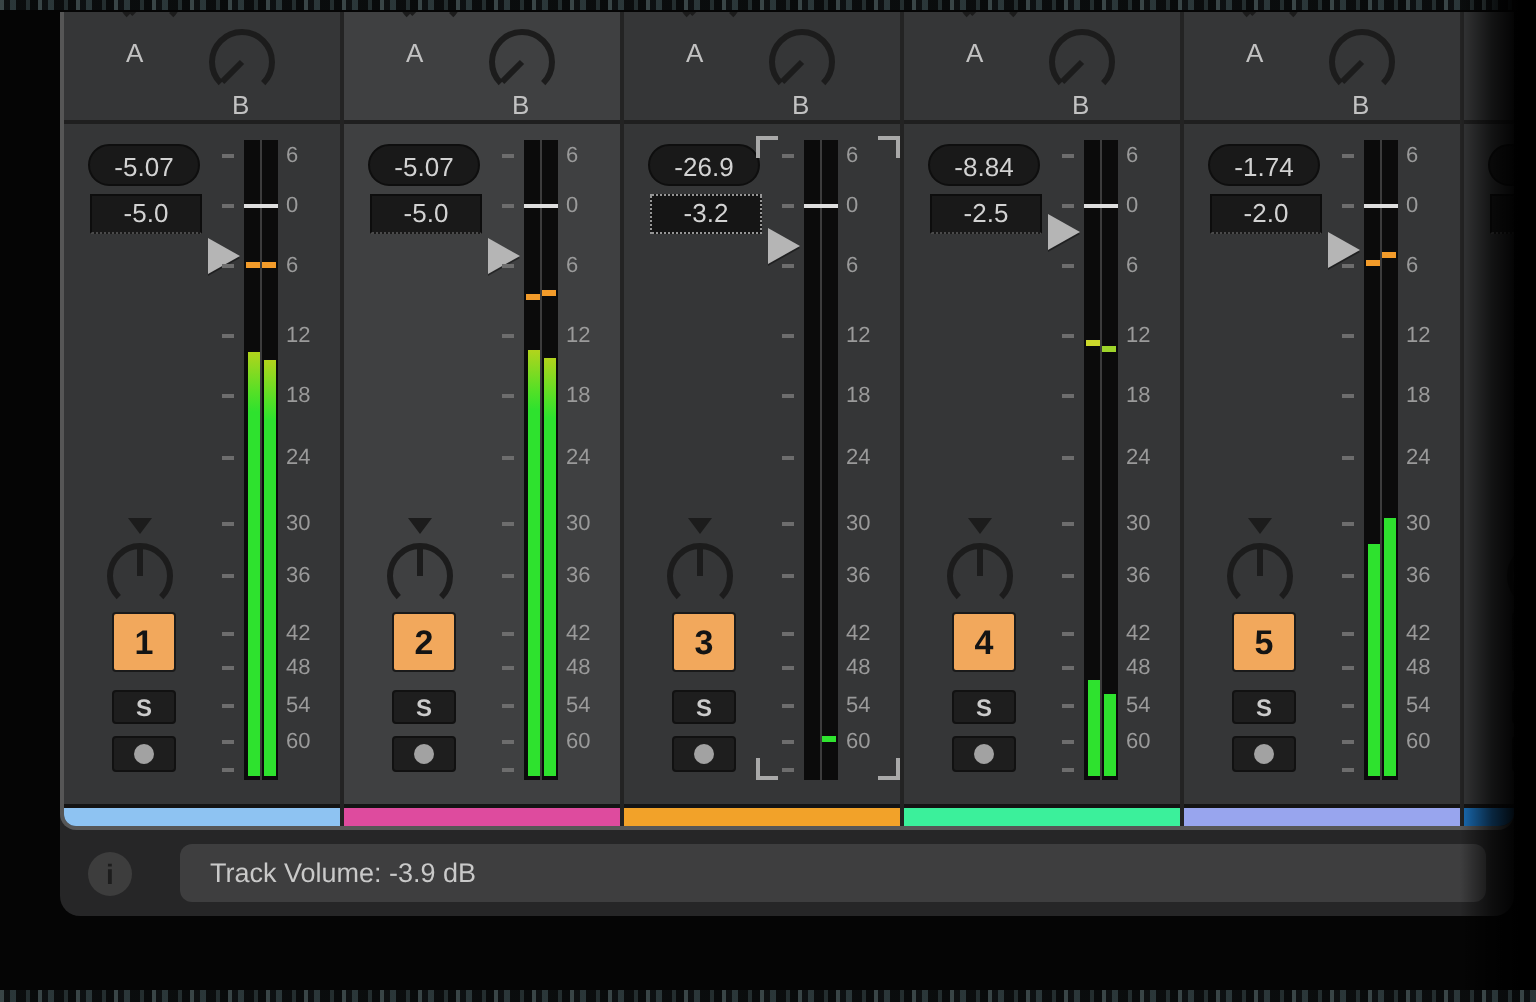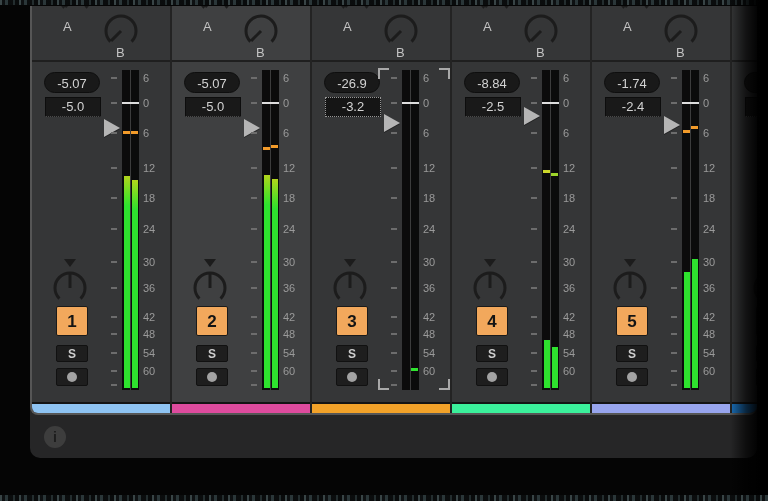--- a/index.html
+++ b/index.html
@@ -416,21 +416,21 @@
         <svg width="34" height="34" viewBox="0 0 34 34">
           <path d="M6.4 27.6 A15 15 0 1 1 27.6 27.6" fill="none" stroke="#1c1c1c" stroke-width="3"></path>
           <line x1="17" y1="17" x2="7.1" y2="26.9" stroke="#1c1c1c" stroke-width="3"></line>
         </svg>
       </span>
       <span class="send-label b">B</span>
     </div>
 
     <div class="fader-area">
       <div class="peak-pill">-1.74</div>
-      <div class="vol-box">-2.4</div>
+      <div class="vol-box">-2.0</div>
       <div class="fader-triangle" style="top: 53.5px;"></div>
       <div class="meter-strip">
         <div class="meter-center"></div>
       <div class="meter-bar left" style="top: 201.967px; height: 116.033px;"></div>
                 <div class="meter-bar right" style="top: 189.25px; height: 128.75px;"></div>
                 <div class="zero-mark" style="top: 32px;"></div>
                 <div class="peak-dash left" style="top: 60px; background: rgb(242, 155, 42);"></div>
                 <div class="peak-dash right" style="top: 55.5px; background: rgb(242, 155, 42);"></div>
               </div>
 
@@ -501,18 +501,19 @@
         
       </div>
     </div>
 
     <div class="color-bar" style="background: rgb(26, 109, 181);"></div>
   </div>
 </div>
     </div>
     <div class="status-row">
       <div class="info-icon">i</div>
+      <div class="status-field">Track Volume: -3.9 dB</div>
     </div>
   </div>
 
   <div class="right-fade"></div>
   <div class="noise bottom"></div>
 </div>
 
 </body></html>

